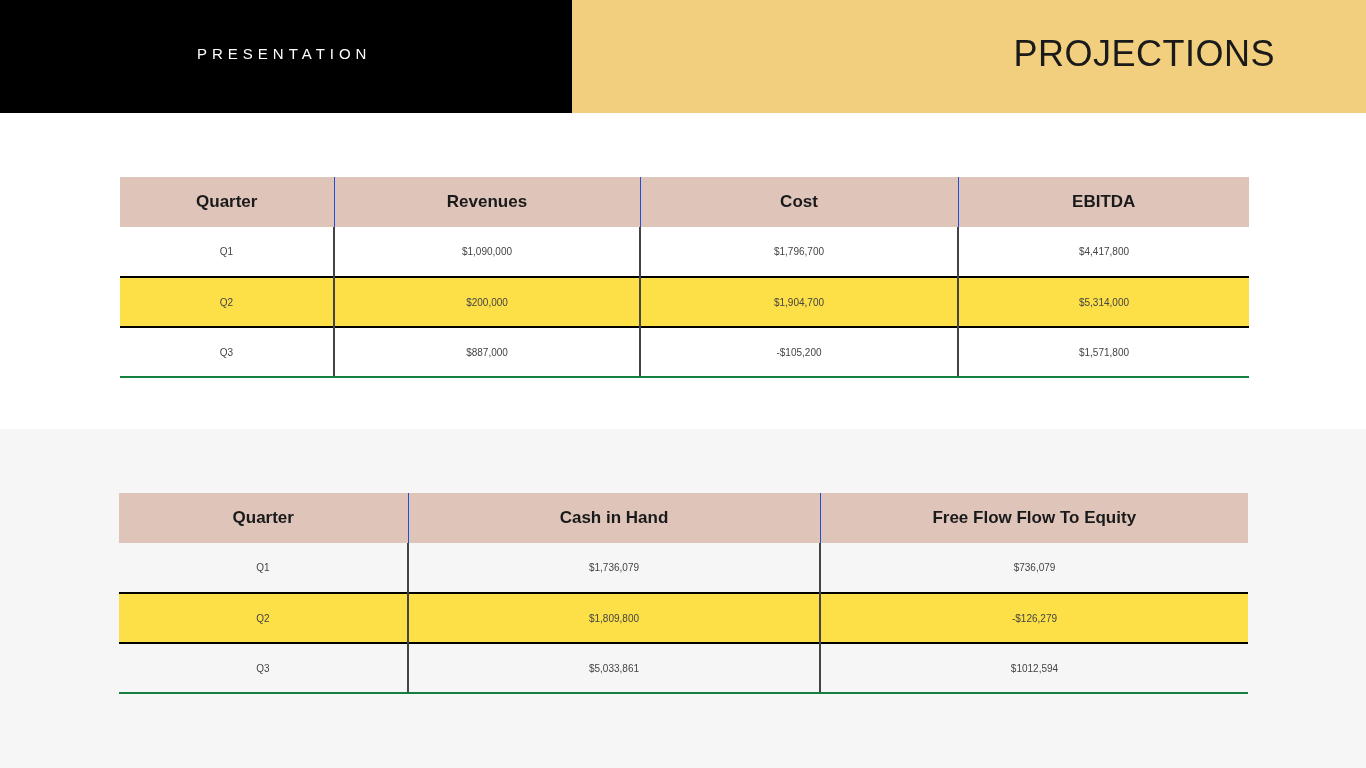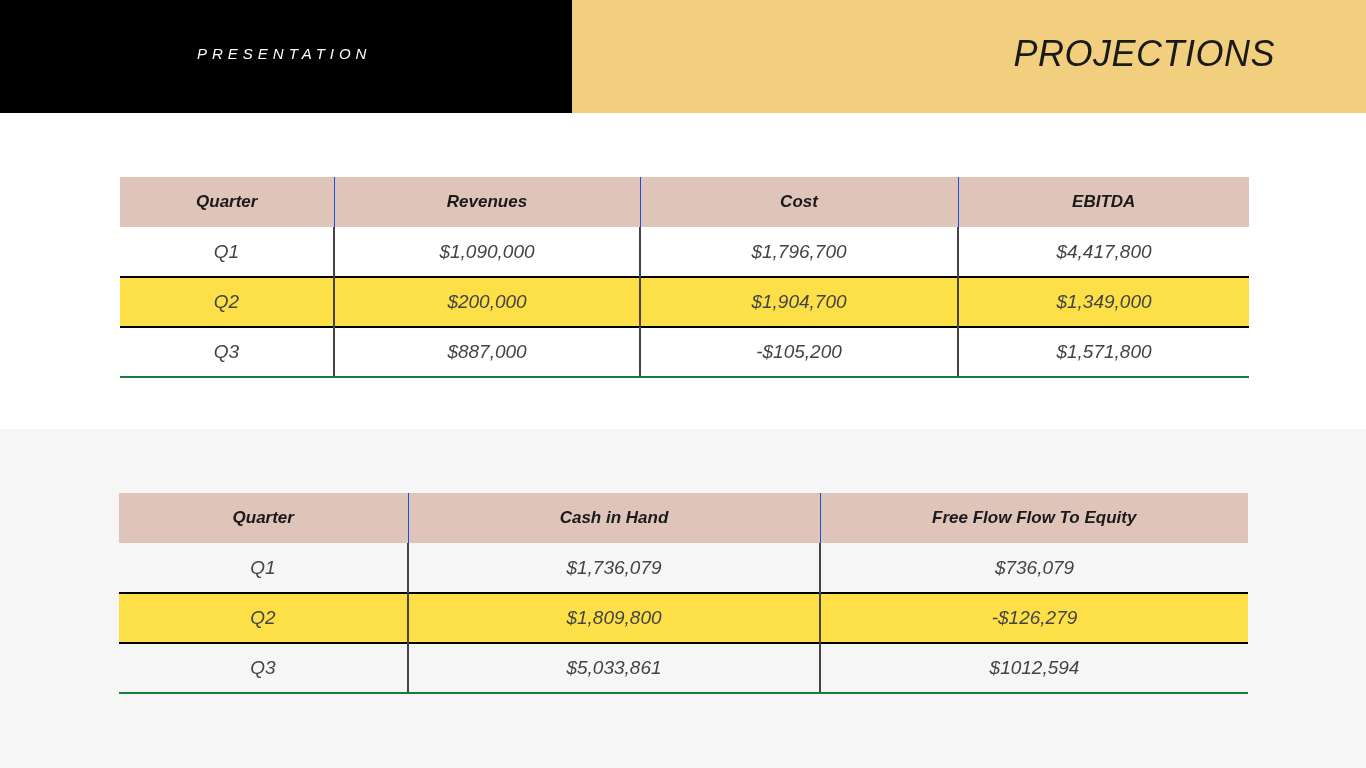--- a/index.html
+++ b/index.html
@@ -1,27 +1,27 @@
 <!DOCTYPE html>
 <html><head>
 <meta charset="utf-8">
 <style>
-  * { margin: 0; padding: 0; box-sizing: border-box; font-style: italic; }
+  * { margin: 0; padding: 0; box-sizing: border-box; }
   html, body { width: 1366px; height: 768px; overflow: hidden; background: #ffffff; font-family: "Liberation Sans", "DejaVu Sans", sans-serif; }
   .slide { position: relative; width: 1366px; height: 768px; }
   .header-left { position: absolute; left: 0; top: 0; width: 572px; height: 113px; background: #000000; }
   .header-left .label { position: absolute; left: 197px; top: 45px; color: #ffffff; font-size: 15px; letter-spacing: 5px; font-weight: 300; }
   .header-right { position: absolute; left: 572px; top: 0; width: 816px; height: 113px; background: #f2cf7e; }
   .header-right .title { position: absolute; right: 113px; top: 33px; color: #1a1a1a; font-size: 36px; font-weight: 300; letter-spacing: 0.5px; }
   .band-white { position: absolute; left: 0; top: 113px; width: 1366px; height: 316px; background: #ffffff; }
   .band-gray { position: absolute; left: 0; top: 429px; width: 1366px; height: 339px; background: #f6f6f6; }
   table { position: absolute; border-collapse: collapse; table-layout: fixed; }
   th { background: #dfc4ba; color: #1a1a1a; font-weight: bold; font-size: 17px; height: 50px; text-align: center; border-left: 1px solid #1d4ed8; }
   th:first-child { border-left: none; }
-  td { height: 50px; text-align: center; font-size: 19px; color: #444444; border-top: 2px solid #000000; border-left: 2px solid #444444; }
+  td { height: 50px; text-align: center; font-size: 10px; color: #444444; border-top: 2px solid #000000; border-left: 2px solid #444444; }
   td:first-child { border-left: none; }
   tbody tr:first-child td { border-top: none; }
   tbody tr:last-child td { border-bottom: 2px solid #15803d; }
   tr.shade td { background: #fde047; }
   #table1 { left: 120px; top: 177px; width: 1129px; }
   #table1 tr.plain td { background: #ffffff; }
   #table2 { left: 119px; top: 493px; width: 1129px; }
   #table2 tr.plain td { background: #f6f6f6; }
 </style>
 </head>
@@ -57,21 +57,21 @@
       <tr class="plain">
         <td>Q1</td>
         <td>$1,090,000</td>
         <td>$1,796,700</td>
         <td>$4,417,800</td>
       </tr>
       <tr class="shade">
         <td>Q2</td>
         <td>$200,000</td>
         <td>$1,904,700</td>
-        <td>$1,349,000</td>
+        <td>$5,314,000</td>
       </tr>
       <tr class="plain">
         <td>Q3</td>
         <td>$887,000</td>
         <td>-$105,200</td>
         <td>$1,571,800</td>
       </tr>
     </tbody>
   </table>
 

